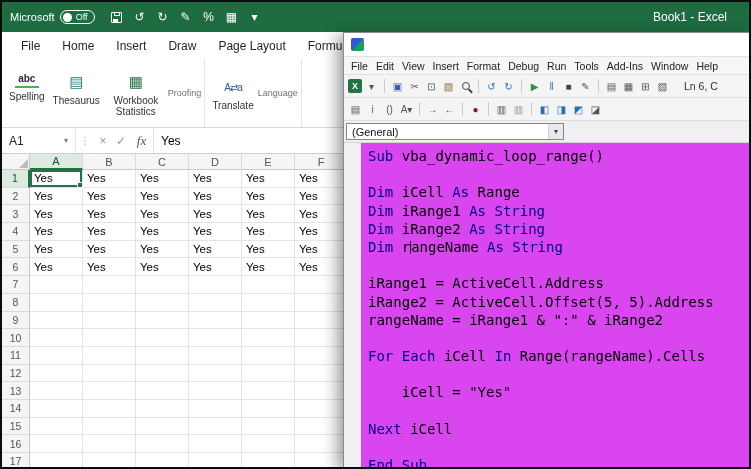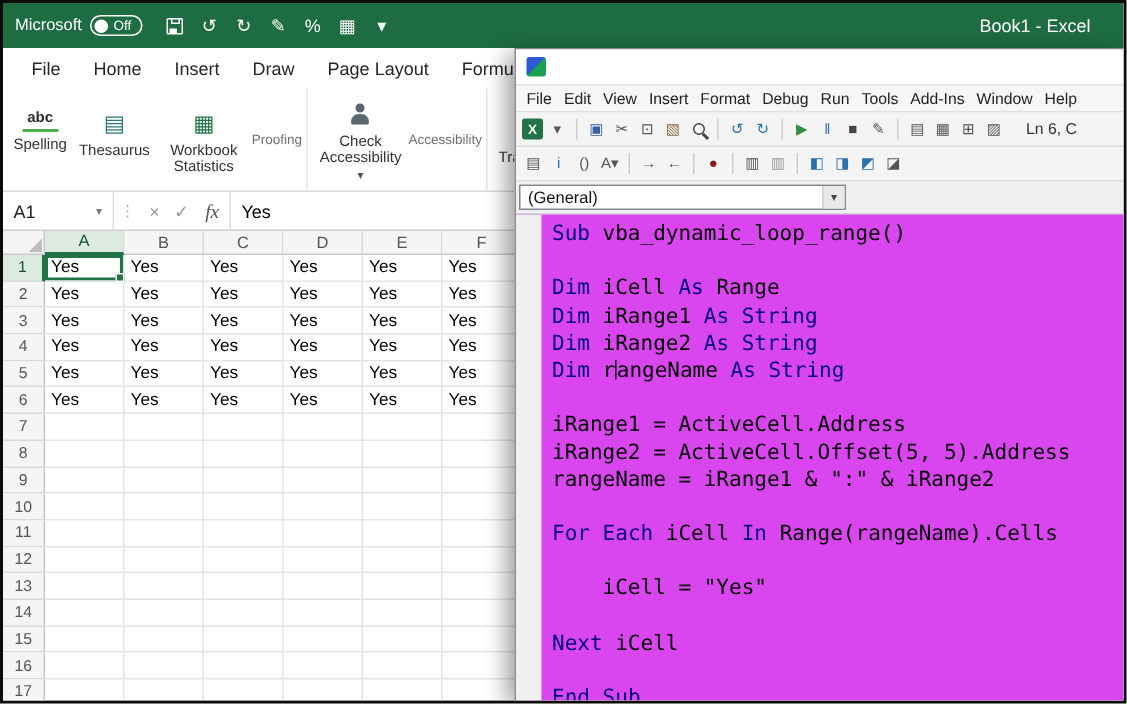--- a/index.html
+++ b/index.html
@@ -140,31 +140,20 @@
                 <span class="icn ricn" data-name="thesaurus-icon">▤</span>
                 <div class="rlbl" data-name="ribbon-button-label">Thesaurus</div>
               </div>
               <div class="rbtn" data-name="ribbon-button-workbook-statistics">
                 <span class="icn ricn" data-name="workbook-statistics-icon">▦</span>
                 <div class="rlbl" data-name="ribbon-button-label">Workbook Statistics</div>
               </div>
             </div>
             <div class="rglbl" data-name="ribbon-group-label">Proofing</div>
           </div>
-          <div class="rgroup" data-name="ribbon-group-accessibility">
-            <div class="rbtnrow" data-name="ribbon-group-buttons">
-              <div class="rbtn" data-name="ribbon-button-check-accessibility">
-                <span class="icn ricn" data-name="check-accessibility-icon">
-                  <span class="person" data-name="check-accessibility-icon-shape"></span>
-                </span>
-                <div class="rlbl" data-name="ribbon-button-label">Check Accessibility<span class="drop" data-name="dropdown-arrow-icon"> ▾</span></div>
-              </div>
-            </div>
-            <div class="rglbl" data-name="ribbon-group-label">Accessibility</div>
-          </div>
           <div class="rgroup" data-name="ribbon-group-language">
             <div class="rbtnrow" data-name="ribbon-group-buttons">
               <div class="rbtn" data-name="ribbon-button-translate">
                 <span class="icn ricn" data-name="translate-icon">A⇄a</span>
                 <div class="rlbl" data-name="ribbon-button-label">Translate</div>
               </div>
             </div>
             <div class="rglbl" data-name="ribbon-group-label">Language</div>
           </div>
         </div>

